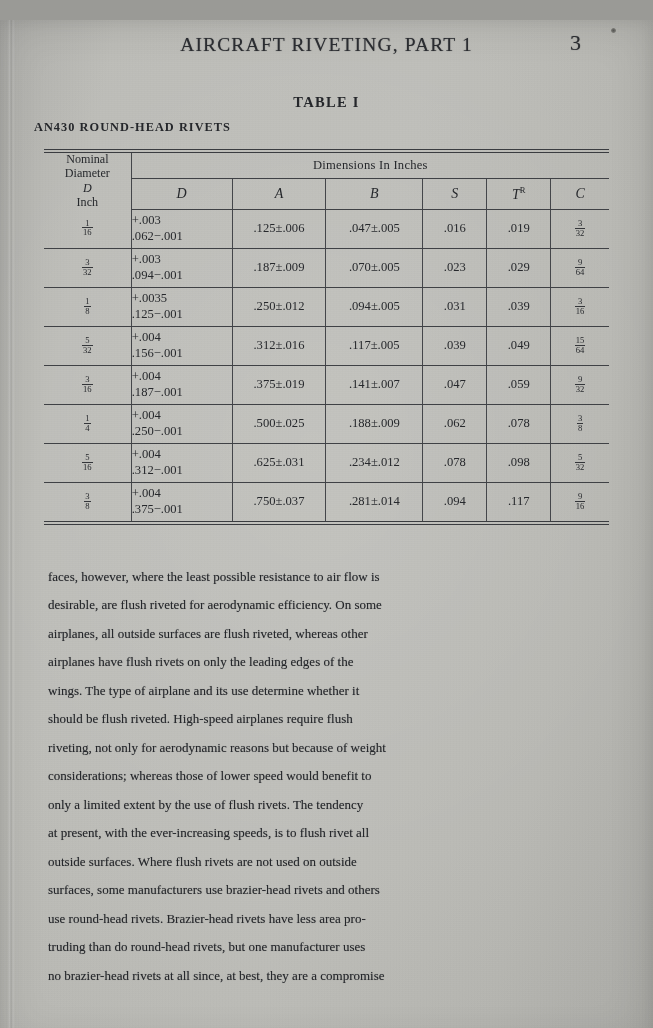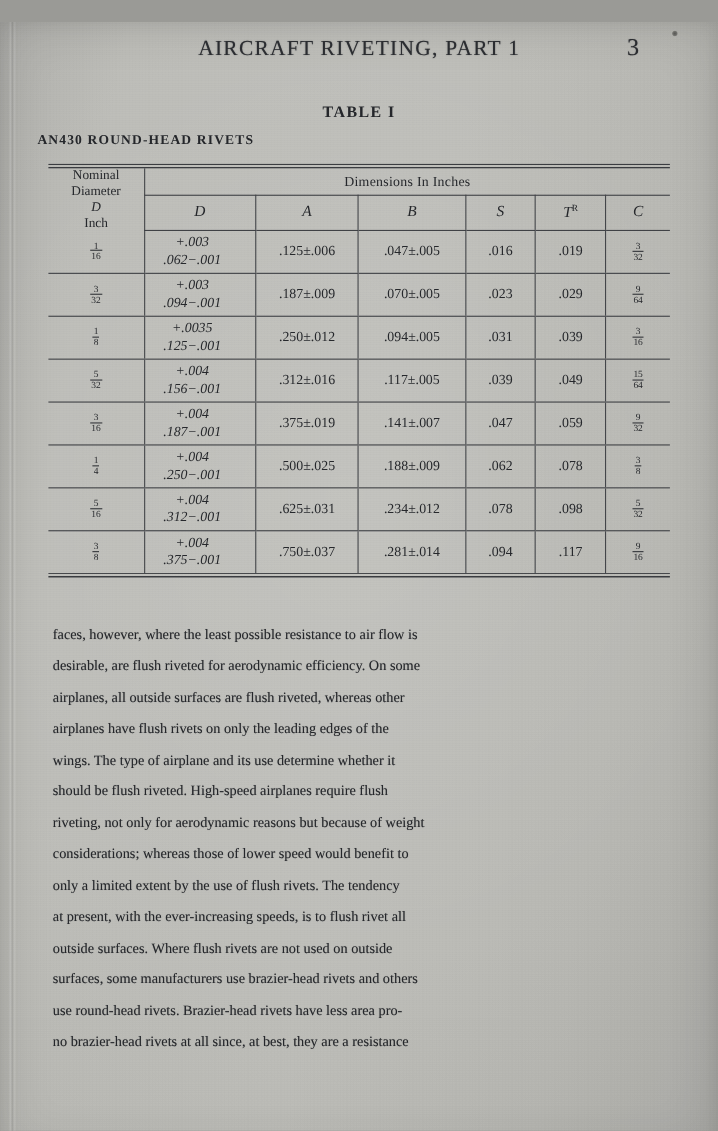--- a/index.html
+++ b/index.html
@@ -191,24 +191,23 @@
   td.c-d  { width: 106px; }
   td.c-a  { width: 100px; margin-left: 39px; }
   td.c-b  { width: 104px; }
   td.c-s  { width: 70px; }
   td.c-t  { width: 70px; }
   td.c-c  { width: 66px; }
 
   
   .dstack {
     display: block;
-    text-align: center;
+    text-align: left;
     padding-right: 14px;
     line-height: 1.22;
-    font-style: italic;
   }
   .dstack .tol-plus { display: block; }
   .dstack .base-minus { display: block; white-space: nowrap; }
 
   
   .frac {
     display: inline-block;
     vertical-align: middle;
     text-align: center;
     font-size: 8.6px;
@@ -410,19 +409,20 @@
         <span class="ln">airplanes have flush rivets on only the leading edges of the</span>
         <span class="ln">wings.  The type of airplane and its use determine whether it</span>
         <span class="ln">should be flush riveted.  High-speed airplanes require flush</span>
         <span class="ln">riveting, not only for aerodynamic reasons but because of weight</span>
         <span class="ln">considerations; whereas those of lower speed would benefit to</span>
         <span class="ln">only a limited extent by the use of flush rivets.  The tendency</span>
         <span class="ln">at present, with the ever-increasing speeds, is to flush rivet all</span>
         <span class="ln">outside surfaces.  Where flush rivets are not used on outside</span>
         <span class="ln">surfaces, some manufacturers use brazier-head rivets and others</span>
         <span class="ln">use round-head rivets.  Brazier-head rivets have less area pro-</span>
-        <span class="ln" style="text-align: left;">no brazier-head rivets at all since, at best, they are a resistance</span>
+        <span class="ln">truding than do round-head rivets, but one manufacturer uses</span>
+        <span class="ln" style="text-align: left;">no brazier-head rivets at all since, at best, they are a compromise</span>
       </div>
 
   </div>
 
   <div id="edge-vignette"></div>
 </div>
 
 </body></html>

